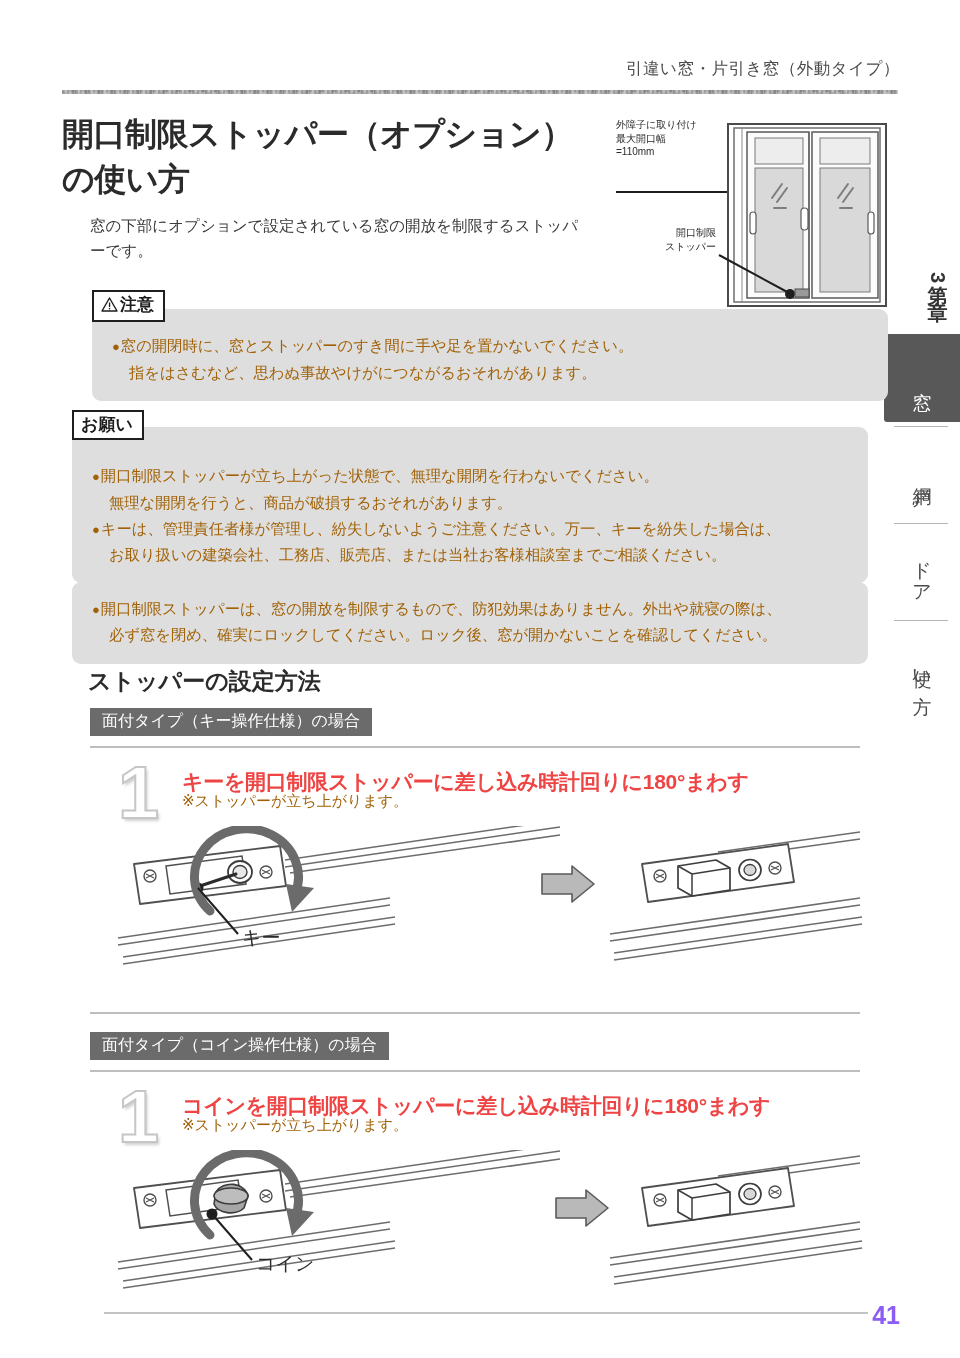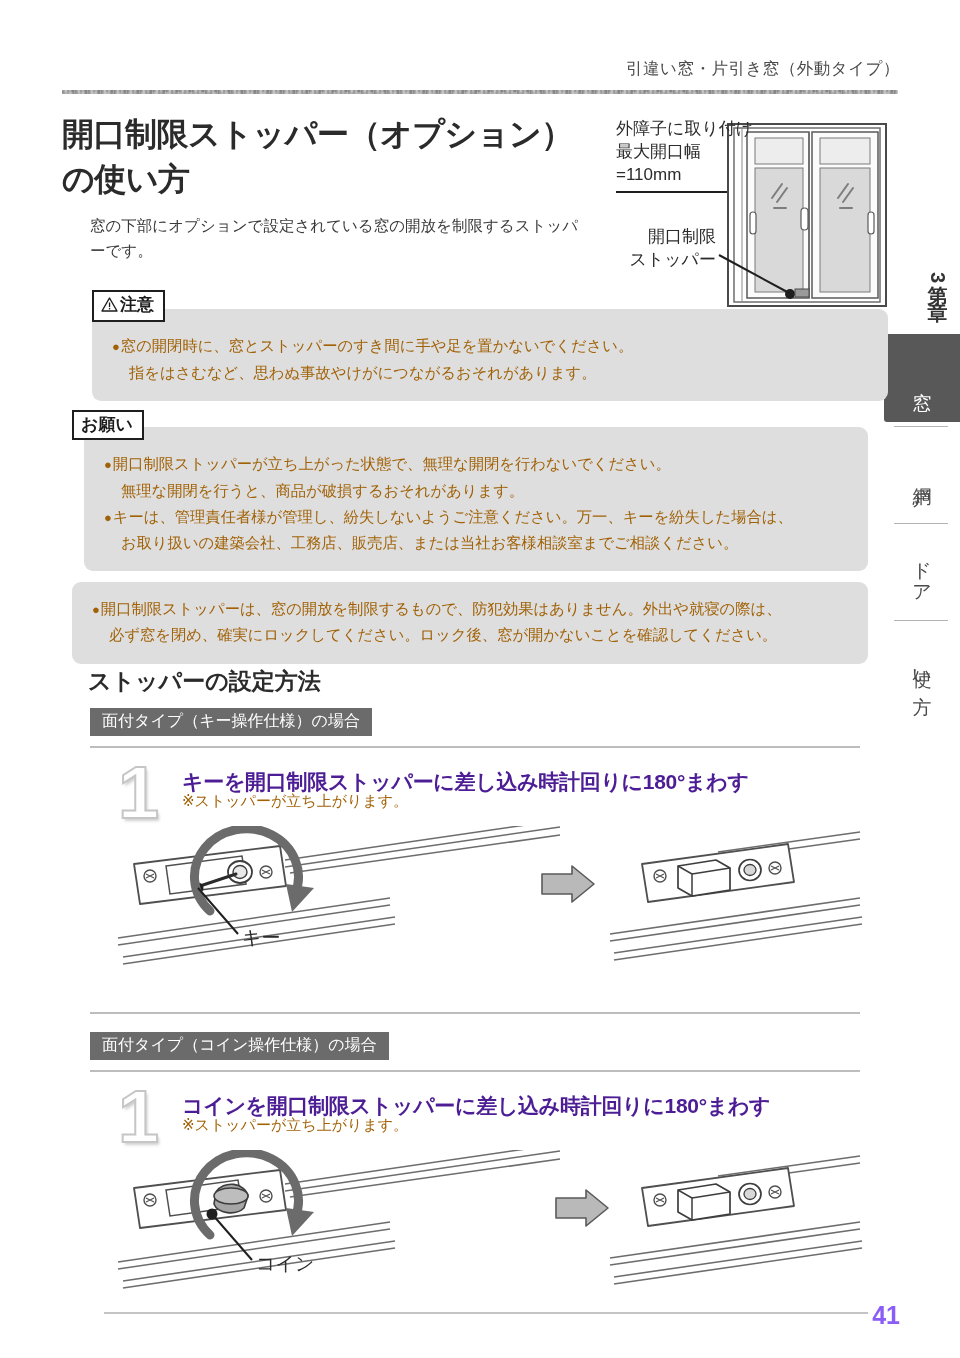--- a/index.html
+++ b/index.html
@@ -72,21 +72,21 @@
   
   .window-figure {
     position: absolute;
     top: 116px;
     left: 616px;
     width: 284px;
     height: 196px;
   }
   .wf-label {
     position: absolute;
-    font-size: 17px;
+    font-size: 10px;
     line-height: 1.35;
     color: #2b2b2b;
     white-space: pre-line;
   }
   .wf-label-a { left: 0px;  top: 2px; }
   .wf-label-b { left: 8px;  top: 110px; text-align: right; width: 92px;}
 
   
   .side-rail {
     position: absolute;
@@ -159,21 +159,21 @@
   .bullet-line .dot {
     font-size: 13px;
     margin-right: 1px;
   }
   .cont { padding-left: 17px; display: block; }
 
   .box-caution { position: absolute; left: 72px; top: 290px; width: 796px; margin-left: 20px; }
   .box-caution .grey-box { margin-top: -13px; padding-top: 24px; }
 
   .box-request { position: absolute; left: 72px; top: 410px; width: 796px; }
-  .box-request .grey-box { margin-top: -13px; padding-top: 24px; margin-left: 12px; }
+  .box-request .grey-box { margin-top: -13px; padding-top: 36px; }
 
   .box-note { position: absolute; left: 72px; top: 582px; width: 796px; }
 
   
   .section-heading {
     position: absolute;
     left: 88px;
     top: 666px;
     font-size: 23px;
     font-weight: 700;
@@ -207,21 +207,21 @@
     -webkit-text-stroke: 2px #c6c6c6;
     text-shadow: 2px 3px 3px rgba(150,150,150,.45);
     font-family: "Liberation Sans", sans-serif;
   }
   .step-title {
     position: absolute;
     left: 92px;
     top: 4px;
     font-size: 21px;
     font-weight: 700;
-    color: #4c1d95;
+    color: #ef4444;
     letter-spacing: -0.3px;
   }
   .step-sub {
     position: absolute;
     left: 92px;
     top: 28px;
     font-size: 15px;
     color: #a16207;
   }
 

